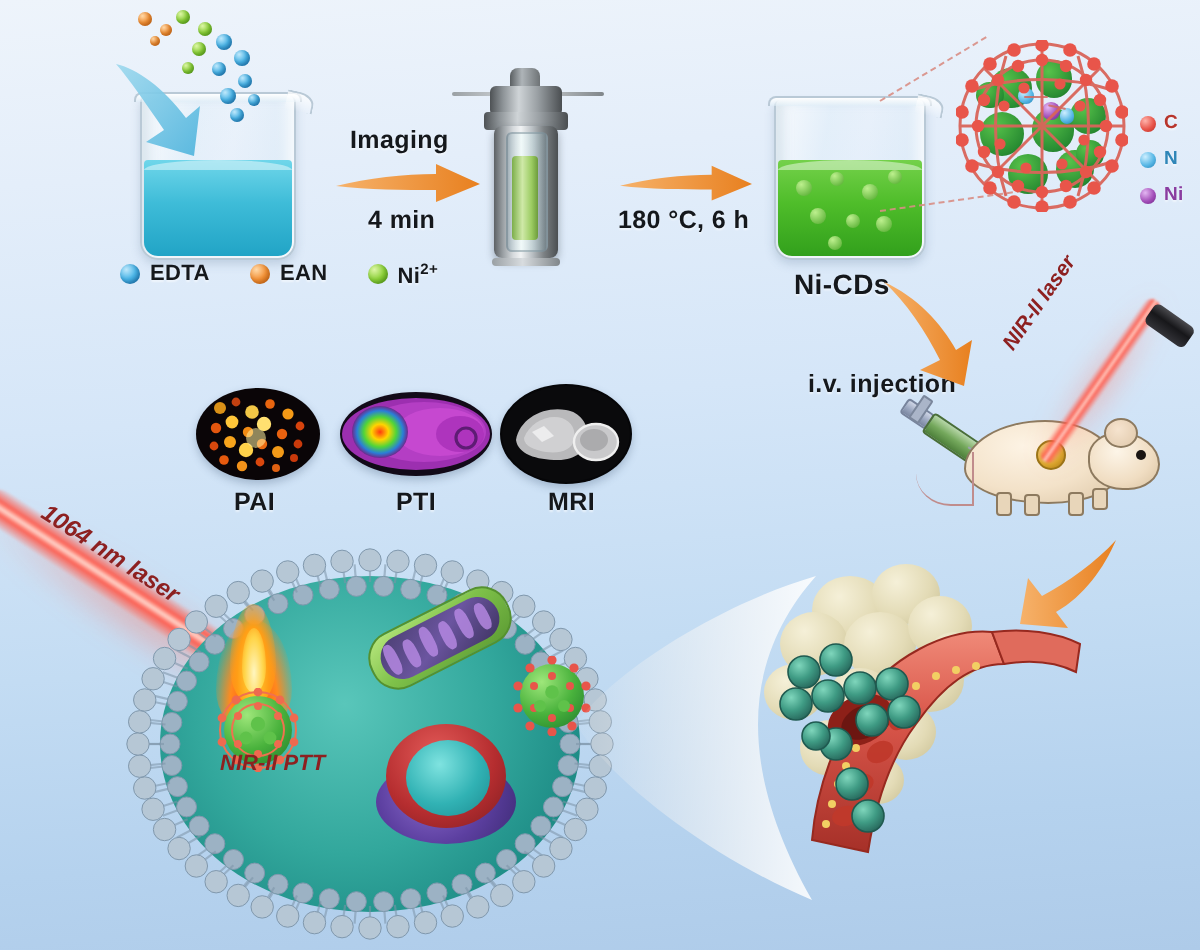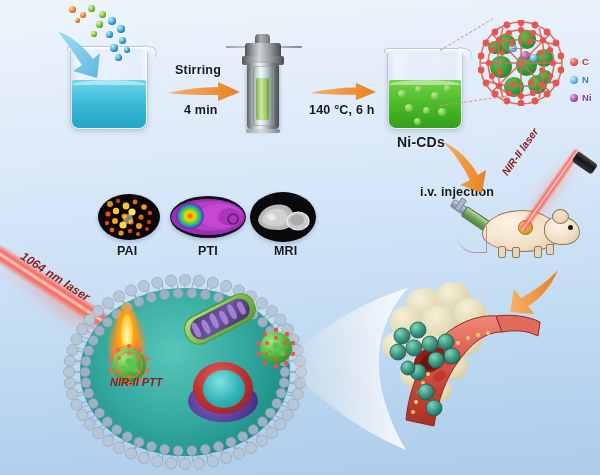--- a/index.html
+++ b/index.html
@@ -221,22 +221,32 @@
   <svg class="abs" style="left:52px;top:28px;" width="70" height="64" viewBox="0 0 70 64">
     <defs>
         <linearGradient id="pg" x1="0" y1="0" x2="1" y2="1">
       <stop offset="0" stop-color="#9fd9ee"></stop>
           <stop offset="1" stop-color="#4fb4dd"></stop>
     </linearGradient>
       </defs>
     <path d="M6 4 C16 6 30 16 41 31 L48 25 L45 50 L21 43 L30 37 C21 24 13 12 6 4 Z" fill="url(#pg)" opacity="0.92"></path>
   </svg>
 
-
-  <div class="lbl md" style="left:175px;top:63px;">Stirring</div>
+  <div class="legrow" style="left:60px;top:130px;">
+    <span class="dot blue" style="width:10px;height:10px;"></span>
+    <span class="lbl sm" style="position:relative;">EDTA</span>
+    <span style="width:10px;"></span>
+    <span class="dot orng" style="width:10px;height:10px;"></span>
+    <span class="lbl sm" style="position:relative;">EAN</span>
+    <span style="width:10px;"></span>
+    <span class="dot grn" style="width:10px;height:10px;"></span>
+    <span class="lbl sm" style="position:relative;"><span>Ni</span><sup style="font-size:7.5px;">2+</sup></span>
+  </div>
+
+  <div class="lbl md" style="left:175px;top:63px;">Imaging</div>
   <svg class="abs" style="left:168px;top:82px;" width="72" height="20" viewBox="0 0 72 20">
     <defs>
         <linearGradient id="ag1" x1="0" y1="0" x2="1" y2="0">
       <stop offset="0" stop-color="#f6b26b"></stop>
           <stop offset="1" stop-color="#e8801f"></stop>
     </linearGradient>
       </defs>
     <path d="M0 11 C16 7 34 5 50 5 L50 0 L72 10 L50 19 L50 13 C34 13 16 13 0 11 Z" fill="url(#ag1)"></path>
   </svg>
   <div class="lbl md" style="left:184px;top:103px;">4 min</div>
@@ -248,21 +258,21 @@
     <div class="ac-cap" style="left:2px;top:26px;width:42px;height:9px;border-radius:2px;"></div>
     <div class="ac-body" style="left:7px;top:33px;width:32px;height:66px;"></div>
     <div class="ac-liner" style="left:13px;top:36px;width:19px;height:58px;"></div>
     <div class="ac-green" style="left:16px;top:48px;width:13px;height:42px;"></div>
     <div class="ac-bar" style="left:6px;top:99px;width:34px;height:4px;border-radius:2px;"></div>
   </div>
 
   <svg class="abs" style="left:310px;top:82px;" width="66" height="20" viewBox="0 0 72 20">
     <path d="M0 11 C16 7 34 5 50 5 L50 0 L72 10 L50 19 L50 13 C34 13 16 13 0 11 Z" fill="url(#ag1)"></path>
   </svg>
-  <div class="lbl md" style="left:309px;top:103px;">140 °C, 6 h</div>
+  <div class="lbl md" style="left:309px;top:103px;">180 °C, 6 h</div>
 
   <div class="beaker" style="left:387px;top:50px;width:76px;height:80px;">
     <div class="bk-glass"></div>
     <div class="bk-rim"></div>
     <div class="bk-spout"></div>
     <div class="bk-liq" style="height:48px;background:linear-gradient(180deg,#74d14a,#4fbd2a 45%,#32a01c 100%);">
       <div class="dot" style="left:9px;top:10px;width:8px;height:8px;background:radial-gradient(circle at 33% 28%,#bdf08e,#4da82a);"></div>
       <div class="dot" style="left:26px;top:6px;width:7px;height:7px;background:radial-gradient(circle at 33% 28%,#bdf08e,#4da82a);"></div>
       <div class="dot" style="left:42px;top:12px;width:8px;height:8px;background:radial-gradient(circle at 33% 28%,#bdf08e,#4da82a);"></div>
       <div class="dot" style="left:55px;top:5px;width:7px;height:7px;background:radial-gradient(circle at 33% 28%,#bdf08e,#4da82a);"></div>
@@ -419,21 +429,21 @@
       <ellipse cx="33" cy="25" rx="32" ry="24" fill="#0a0a0c"></ellipse>
       <path d="M8 28 C10 17 22 11 33 13 C40 14 44 20 44 26 C44 33 38 38 29 38 C18 38 9 35 8 28 Z" fill="#b9b9bb"></path>
       <path d="M12 27 C15 19 24 15 31 17 C36 19 38 23 37 28 C36 33 30 35 23 34 C17 33 12 31 12 27 Z" fill="#d8d8da" opacity=".75"></path>
       <ellipse cx="48" cy="29" rx="11" ry="9" fill="#c9c9cb" stroke="#efefef" stroke-width="1.2"></ellipse>
       <ellipse cx="47" cy="28" rx="7" ry="5.5" fill="#9e9ea0" opacity=".7"></ellipse>
       <path d="M16 24 L22 21 L27 26 L21 29 Z" fill="#f2f2f4" opacity=".8"></path>
     </svg>
   </div>
   <div class="lbl md" style="left:274px;top:244px;">MRI</div>
 
-  <div class="lbl md" style="left:404px;top:185px;margin-left:16px;">i.v. injection</div>
+  <div class="lbl md" style="left:404px;top:185px;">i.v. injection</div>
 
   <svg class="abs" style="left:438px;top:138px;" width="52" height="56" viewBox="0 0 52 56">
     <path d="M4 3 C20 10 33 24 40 37 L48 32 L44 55 L22 47 L32 42 C25 28 15 13 4 3 Z" fill="url(#ag1)"></path>
   </svg>
 
   <div class="abs" style="left:452px;top:196px;width:60px;height:44px;">
     <div class="syr-plunger" style="left:0px;top:2px;width:14px;height:7px;transform:rotate(34deg);"></div>
     <div class="syr-flange" style="left:6px;top:0px;width:4px;height:12px;transform:rotate(34deg);"></div>
     <div class="syr-barrel" style="left:12px;top:9px;width:26px;height:10px;transform:rotate(34deg);"></div>
     <div class="syr-needle" style="left:32px;top:27px;width:18px;transform:rotate(34deg);"></div>

